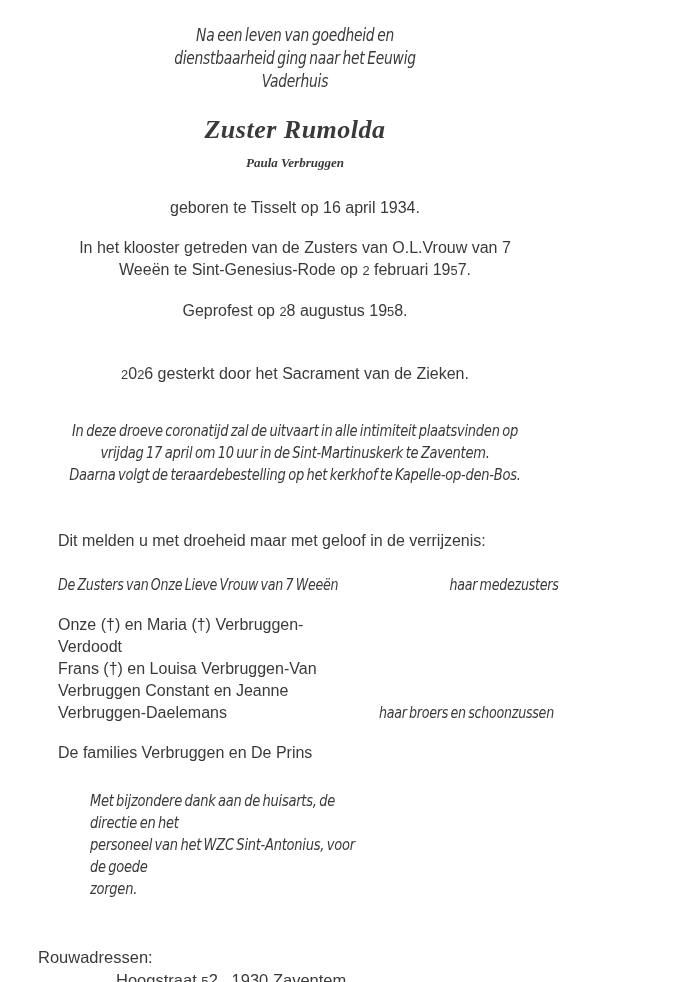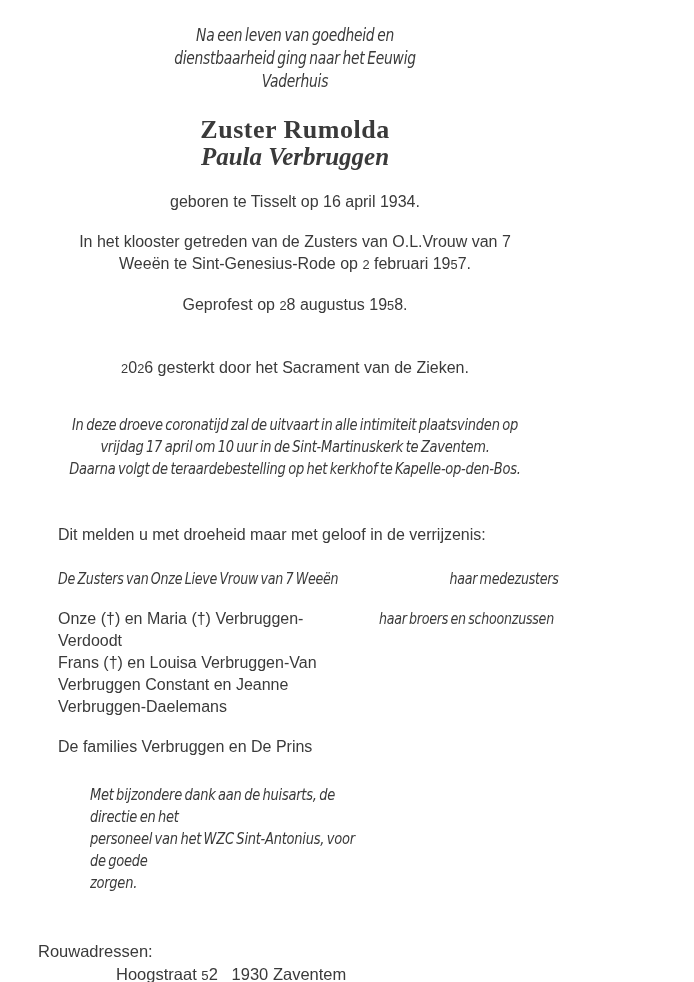--- a/index.html
+++ b/index.html
@@ -46,31 +46,32 @@
   }
 
   
   .name-block {
     text-align: center;
     margin-top: 22px;
   }
   .name-religious {
     font-family: "Liberation Serif", serif;
     font-weight: bold;
+    font-style: italic;
     font-size: 26px;
     letter-spacing: 0.5px;
     line-height: 30px;
   }
   .name-civil {
     font-family: "Liberation Serif", serif;
     font-weight: bold;
     font-style: italic;
-    font-size: 25px;
+    font-size: 13px;
     line-height: 24px;
-    margin-top: 0;
+    margin-top: 6px;
   }
 
   
   .bio {
     text-align: center;
     font-size: 16px;
     line-height: 22px;
     margin-top: 22px;
   }
   .bio p {
@@ -105,21 +106,21 @@
   }
 
   
   .rows {
     margin-top: 22px;
     padding-left: 42px;
     padding-right: 8px;
   }
   .row {
     display: flex;
-    align-items: flex-start;
+    align-items: flex-end;
     justify-content: space-between;
   }
   .row .left {
     font-size: 16px;
     line-height: 22px;
   }
   .row .right {
     font-size: 16px;
     line-height: 22px;
     text-align: right;

